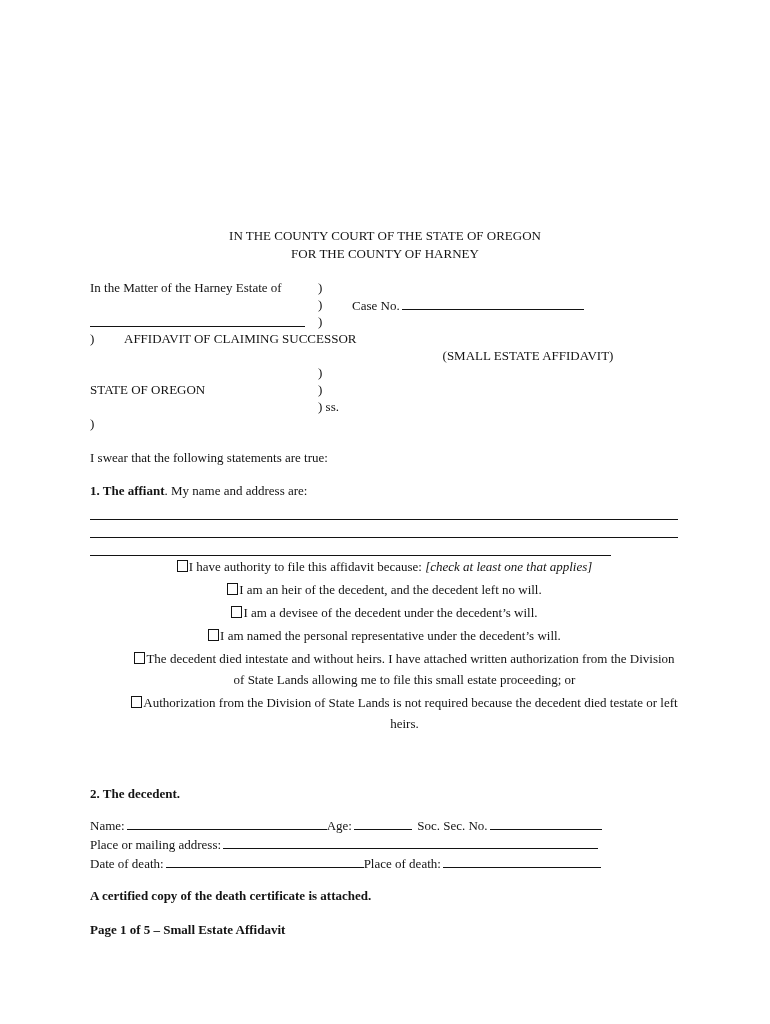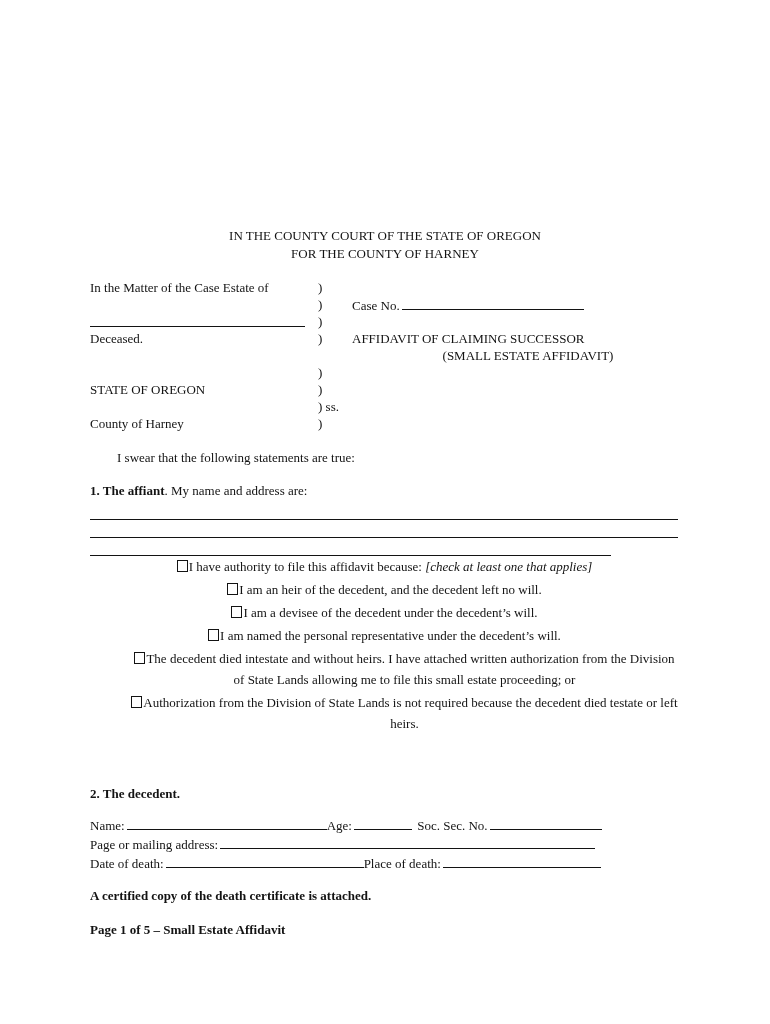--- a/index.html
+++ b/index.html
@@ -8,21 +8,21 @@
   .header{position:absolute;top:227px;left:0;width:770px;text-align:center;line-height:18px;}
   .caption{position:absolute;top:279px;left:90px;width:588px;}
   .cap-row{display:flex;height:17px;line-height:17px;}
   .cap-left{width:228px;}
   .cap-paren{width:34px;}
   .cap-right{flex:1;}
   .cap-title2{padding-left:26px;text-align:center;}
   .u{display:inline-block;border-bottom:1px solid #131313;height:13px;margin:0 2px;}
   .u-cap-left{width:215px;margin:0;}
   .u-case{width:182px;}
-  .oath{position:absolute;top:450px;left:90px;margin-left:27px;}
+  .oath{position:absolute;top:450px;left:90px;}
   .s1-heading{position:absolute;top:483px;left:90px;}
   .rules{position:absolute;top:502px;left:90px;width:588px;}
   .rule{height:17px;border-bottom:1px solid #131313;}
   .rule-short{width:521px;}
   .cbs{position:absolute;top:556px;left:90px;width:589px;line-height:21px;}
   .cb-item{margin-bottom:2px;text-align:center;}
   .cb-sub{margin-left:40px;}
   .cb{display:inline-block;width:9px;height:10px;border:1px solid #131313;vertical-align:-1px;margin-right:1px;}
   .b{font-weight:bold;}
   .i{font-style:italic;}
@@ -42,36 +42,35 @@
 
 <div class="page">
 
   <div class="header">
     <div>IN THE COUNTY COURT OF THE STATE OF OREGON</div>
     <div>FOR THE COUNTY OF HARNEY</div>
   </div>
 
   <div class="caption">
     <div class="cap-row">
-      <div class="cap-left">In the Matter of the Case Estate of</div>
+      <div class="cap-left">In the Matter of the Harney Estate of</div>
       <div class="cap-paren">)</div>
       <div class="cap-right"></div>
     </div>
     <div class="cap-row">
       <div class="cap-left"></div>
       <div class="cap-paren">)</div>
       <div class="cap-right"><span>Case No.</span><span class="u u-case"></span></div>
     </div>
     <div class="cap-row">
       <div class="cap-left"><span class="u u-cap-left"></span></div>
       <div class="cap-paren">)</div>
       <div class="cap-right"></div>
     </div>
     <div class="cap-row">
-      <div class="cap-left">Deceased.</div>
       <div class="cap-paren">)</div>
       <div class="cap-right">AFFIDAVIT OF CLAIMING SUCCESSOR</div>
     </div>
     <div class="cap-row">
       <div class="cap-left"></div>
       <div class="cap-paren"></div>
       <div class="cap-right cap-title2">(SMALL ESTATE AFFIDAVIT)</div>
     </div>
     <div class="cap-row">
       <div class="cap-left"></div>
@@ -82,21 +81,20 @@
       <div class="cap-left">STATE OF OREGON</div>
       <div class="cap-paren">)</div>
       <div class="cap-right"></div>
     </div>
     <div class="cap-row">
       <div class="cap-left"></div>
       <div class="cap-paren">) ss.</div>
       <div class="cap-right"></div>
     </div>
     <div class="cap-row">
-      <div class="cap-left">County of Harney</div>
       <div class="cap-paren">)</div>
       <div class="cap-right"></div>
     </div>
   </div>
 
   <div class="oath">I swear that the following statements are true:</div>
 
   <div class="s1-heading"><span class="b">1. The affiant</span><span>. My name and address are:</span></div>
 
   <div class="rules">
@@ -111,21 +109,21 @@
     <div class="cb-item"><span class="cb"></span><span>I am a devisee of the decedent under the decedent’s will.</span></div>
     <div class="cb-item"><span class="cb"></span><span>I am named the personal representative under the decedent’s will.</span></div>
     <div class="cb-item cb-sub"><span class="cb"></span><span>The decedent died intestate and without heirs. I have attached written authorization from the Division of State Lands allowing me to file this small estate proceeding; or</span></div>
     <div class="cb-item cb-sub"><span class="cb"></span><span>Authorization from the Division of State Lands is not required because the decedent died testate or left heirs.</span></div>
   </div>
 
   <div class="s2-heading">2. The decedent.</div>
 
   <div class="decedent">
     <div><span>Name:</span><span class="u u-name"></span><span>Age:</span><span class="u u-age"></span> <span>Soc. Sec. No.</span><span class="u u-ssn"></span></div>
-    <div><span>Page or mailing address:</span><span class="u u-addr"></span></div>
+    <div><span>Place or mailing address:</span><span class="u u-addr"></span></div>
     <div><span>Date of death:</span><span class="u u-dod"></span><span>Place of death:</span><span class="u u-pod"></span></div>
   </div>
 
   <div class="cert">A certified copy of the death certificate is attached.</div>
 
   <div class="footer">Page 1 of 5 – Small Estate Affidavit</div>
 
 </div>
 
 </body></html>

